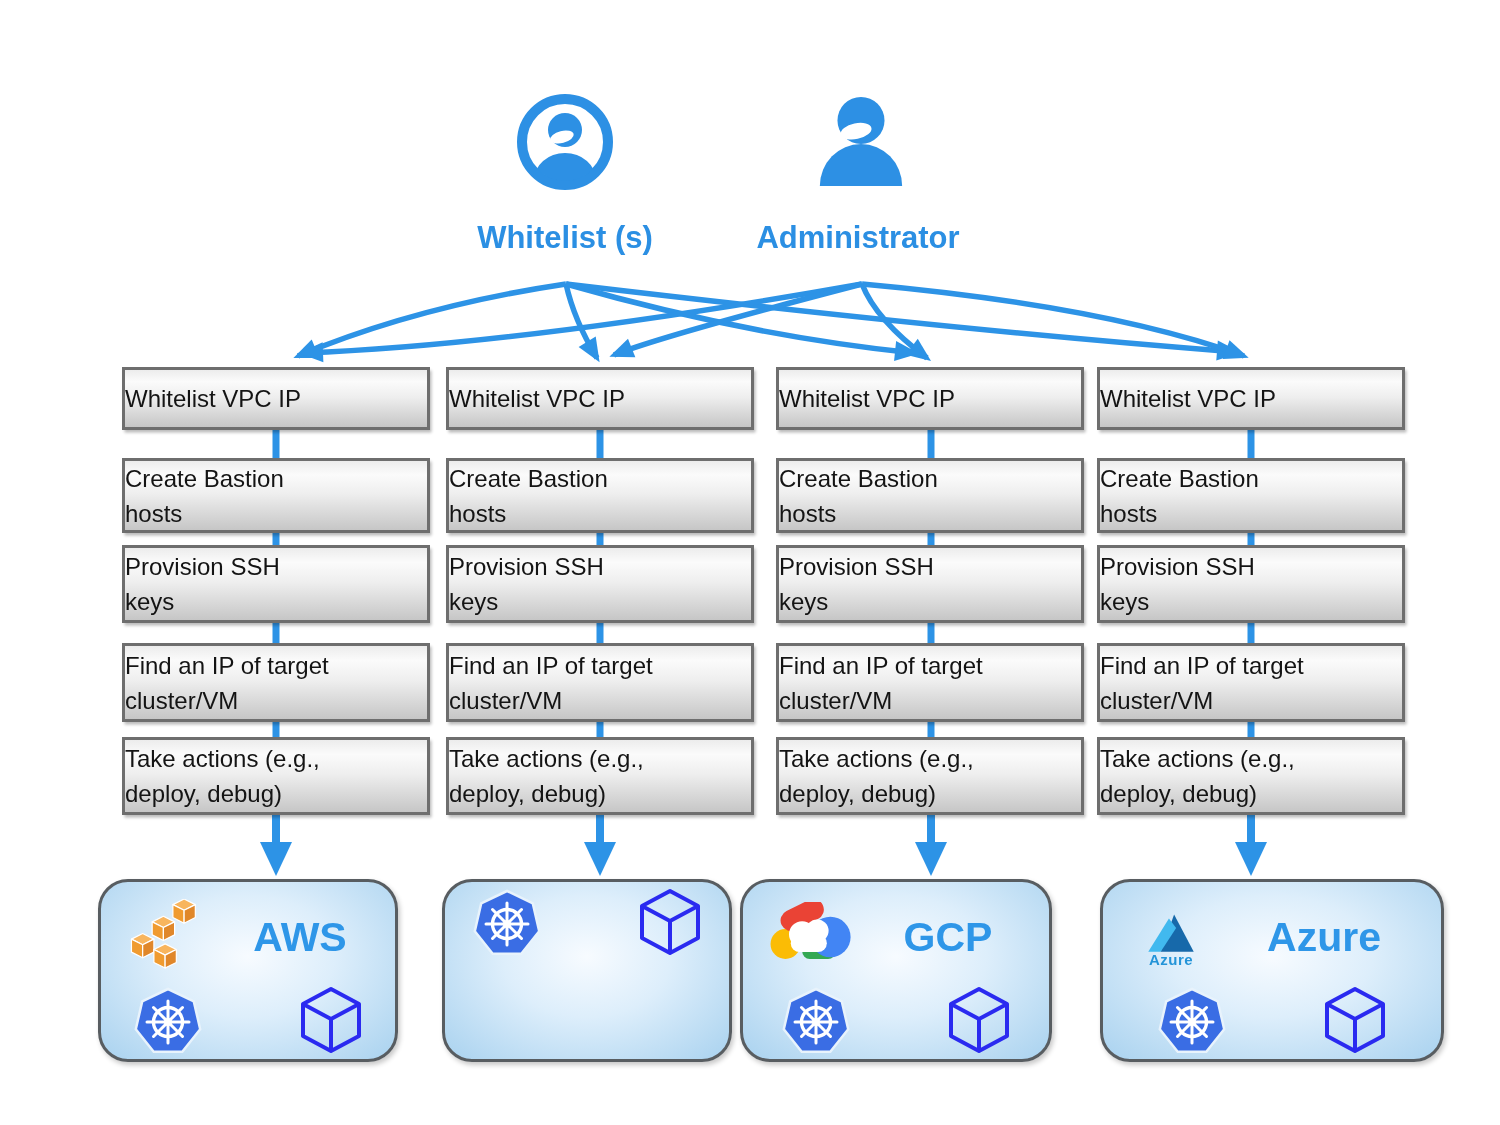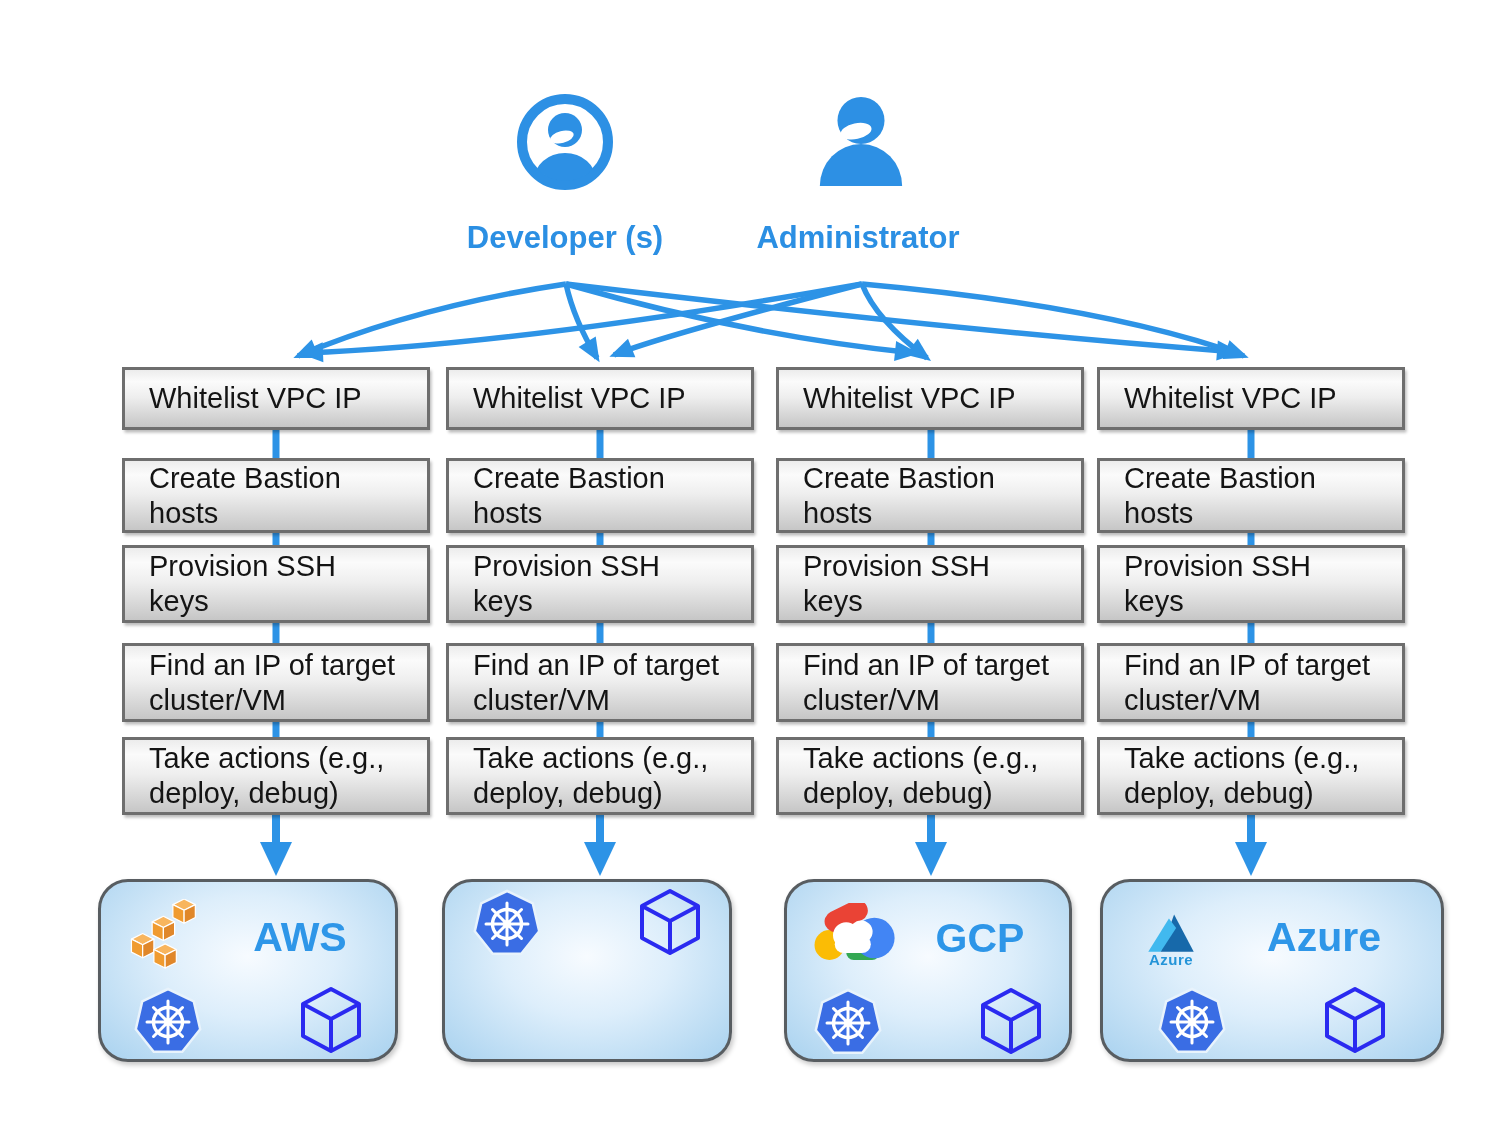--- a/index.html
+++ b/index.html
@@ -7,21 +7,21 @@
           font-family:"Liberation Sans",sans-serif;overflow:hidden;}
   .overlay{position:absolute;left:0;top:0;z-index:1;}
   .actor{position:absolute;z-index:2;}
   .actor-label{position:absolute;z-index:2;width:260px;text-align:center;
                font-size:31px;font-weight:bold;color:#2b8fe3;}
   .step{position:absolute;z-index:2;width:308px;box-sizing:border-box;
         border:3px solid #6e6e6e;
         background:linear-gradient(180deg,#ececec 0%,#fbfbfb 20%,#eeeeee 48%,#c6c6c6 100%);
         box-shadow:1.5px 2.5px 3px rgba(0,0,0,0.28);
         display:flex;align-items:center;}
-  .step span{padding-left:24px;padding-right:8px;font-size:29px;line-height:35px;
+  .step span{padding-right:8px;font-size:24px;line-height:35px;
              color:#141414;white-space:pre-line;}
   .card{position:absolute;top:879px;height:183px;z-index:2;box-sizing:border-box;
         border:3.5px solid #585d61;border-radius:30px;
         background:radial-gradient(ellipse at 50% 42%,#f7fbff 0%,#ddeefb 42%,#a9d2ef 100%);
         box-shadow:2px 3px 5px rgba(0,0,0,0.22);
         display:flex;flex-direction:column;}
   .card-top{display:flex;align-items:center;padding:12px 16px 0 16px;height:86px;}
   .logo-wrap{width:104px;display:flex;flex-direction:column;align-items:center;line-height:1;}
   .logo-caption{font-weight:bold;color:#66696c;font-size:19px;letter-spacing:0.5px;margin-top:-4px;}
   .logo-caption.azure{color:#2494d8;font-size:15px;font-weight:bold;margin-top:-2px;}
@@ -73,21 +73,21 @@
           <circle cx="50" cy="50" r="39"></circle>
         </clipPath>
       </defs>
     <circle cx="50" cy="50" r="43" fill="none" stroke="#2d90e4" stroke-width="10"></circle>
     <g clip-path="url(#devclip)">
       <circle cx="50" cy="38" r="17" fill="#2d90e4"></circle>
       <ellipse cx="47" cy="45" rx="12" ry="6" fill="#ffffff" transform="rotate(-14 47 45)"></ellipse>
       <ellipse cx="50" cy="88" rx="31" ry="27" fill="#2d90e4"></ellipse>
     </g>
   </svg>
-  <div class="actor-label" style="left:435px;top:220px;">Developer (s)</div>
+  <div class="actor-label" style="left:435px;top:220px;">Whitelist (s)</div>
 
   <svg class="actor" style="left:812px;top:90px;" width="98" height="100" viewBox="0 0 100 100">
     <circle cx="50" cy="30" r="24" fill="#2d90e4"></circle>
     <ellipse cx="45" cy="41" rx="16" ry="8" fill="#ffffff" transform="rotate(-12 45 41)"></ellipse>
     <path d="M8,97 A42,43 0 0 1 92,97 Z" fill="#2d90e4"></path>
   </svg>
   <div class="actor-label" style="left:728px;top:220px;text-align:center;">Administrator</div>
 
   <div class="step" style="left:122px;top:367px;height:63px">
       <span>Whitelist VPC IP</span>
@@ -245,21 +245,21 @@
       <svg width="66" height="70" viewBox="0 0 66 70">
         <g fill="none" stroke="#2a2af0" stroke-width="4" stroke-linejoin="round">
           <polygon points="33,3 61,18 61,50 33,65 5,50 5,18"></polygon>
           <polyline points="5,18 33,33 61,18"></polyline>
             <line x1="33" y1="33" x2="33" y2="65"></line>
         </g>
       </svg>
     </div>
   </div>
 
-  <div class="card" style="left:784px;width:288px;justify-content:flex-end;">
+  <div class="card" style="left:740px;width:312px;">
     <div class="card-top">
       <div class="logo-wrap">
         <svg width="88" height="70" viewBox="0 0 100 78">
           <circle cx="21" cy="47" r="17" fill="#fbbc05"></circle>
           <rect x="14" y="2" width="52" height="24" rx="12" transform="rotate(-26 40 14)" fill="#ea4335"></rect>
           <rect x="40" y="47" width="38" height="17" rx="8.5" fill="#34a853"></rect>
           <circle cx="72" cy="39" r="23" fill="#4285f4"></circle>
           <circle cx="40" cy="36" r="15" fill="#ffffff"></circle>
           <circle cx="57" cy="32" r="13" fill="#ffffff"></circle>
           <rect x="27" y="36" width="41" height="20" rx="10" fill="#ffffff"></rect>

